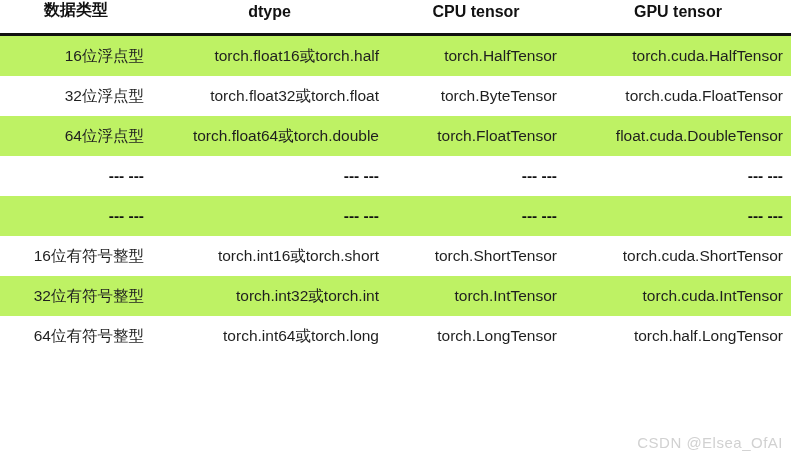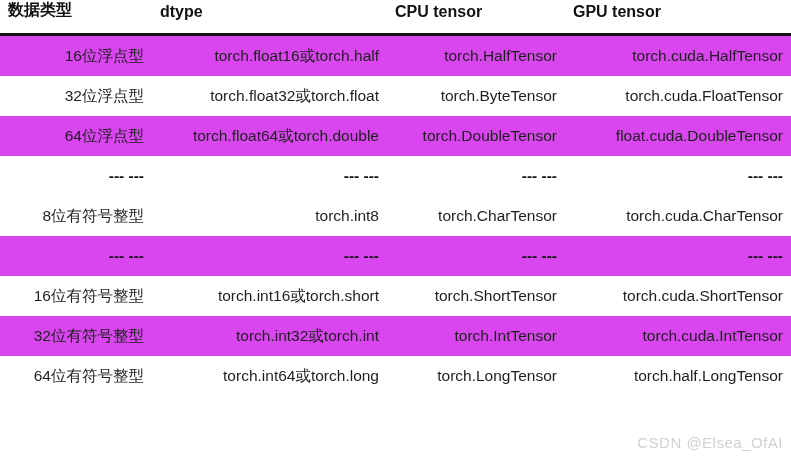--- a/index.html
+++ b/index.html
@@ -30,21 +30,21 @@
     table-layout: fixed;
     font-size: 15.5px;
   }
 
   table.dtype-table col.c0 { width: 152px; }
   table.dtype-table col.c1 { width: 235px; }
   table.dtype-table col.c2 { width: 178px; }
   table.dtype-table col.c3 { width: 226px; }
 
   thead tr.header-row th {
-    text-align: left;
+    text-align: center;
     font-weight: bold;
     font-size: 16px;
     padding: 0 8px 12px 8px;
     vertical-align: bottom;
     border: none;
     color: #111111;
     white-space: nowrap;
   }
 
   thead tr.header-row {
@@ -57,21 +57,21 @@
     padding: 0 8px;
     height: 40px;
     line-height: 40px;
     border: none;
     white-space: nowrap;
     font-size: 15.5px;
     color: #1f1f1f;
   }
 
   tbody tr.band td {
-    background: #d946ef;
+    background: #bef264;
   }
   tbody tr.nobank td {
     background: #ffffff;
     margin-left: 18px;
   }
 
   tbody tr.separator-row td {
     letter-spacing: 0px;
     font-weight: bold;
     font-size: 15.5px;
@@ -120,34 +120,28 @@
         </tr>
         <tr class="data-row nobank">
           <td>32位浮点型</td>
           <td>torch.float32或torch.float</td>
           <td>torch.ByteTensor</td>
           <td>torch.cuda.FloatTensor</td>
         </tr>
         <tr class="data-row band">
           <td>64位浮点型</td>
           <td>torch.float64或torch.double</td>
-          <td>torch.DoubleTensor</td>
+          <td>torch.FloatTensor</td>
           <td>float.cuda.DoubleTensor</td>
         </tr>
         <tr class="separator-row nobank">
           <td>--- ---</td>
           <td>--- ---</td>
           <td>--- ---</td>
           <td>--- ---</td>
-        </tr>
-        <tr class="data-row nobank">
-          <td>8位有符号整型</td>
-          <td>torch.int8</td>
-          <td>torch.CharTensor</td>
-          <td>torch.cuda.CharTensor</td>
         </tr>
         <tr class="separator-row band">
           <td>--- ---</td>
           <td>--- ---</td>
           <td>--- ---</td>
           <td>--- ---</td>
         </tr>
         <tr class="data-row nobank">
           <td>16位有符号整型</td>
           <td>torch.int16或torch.short</td>

